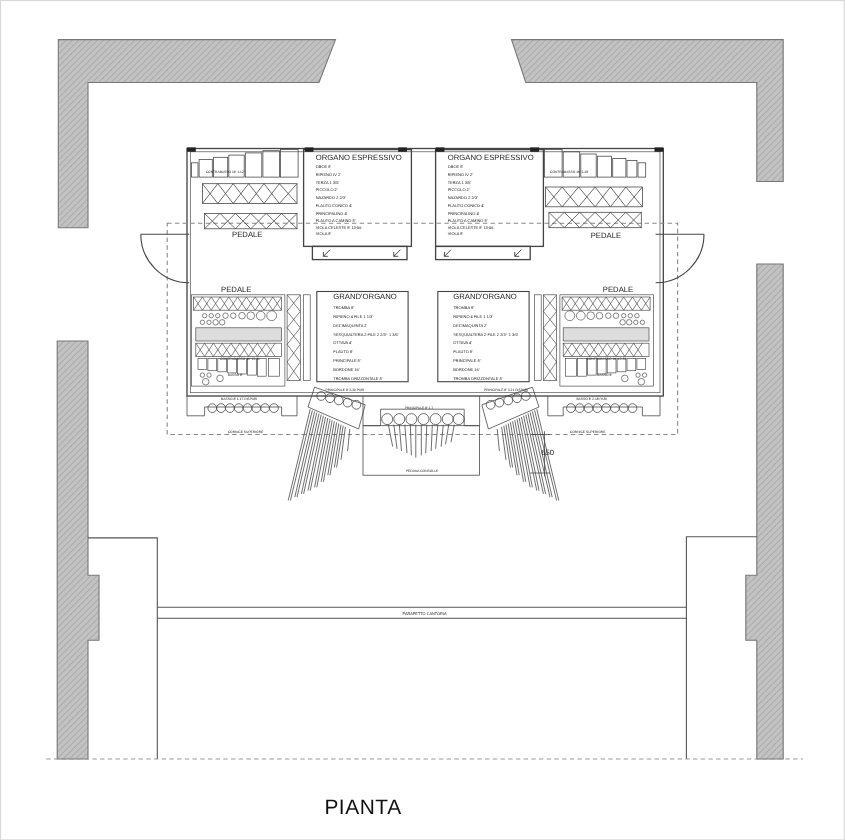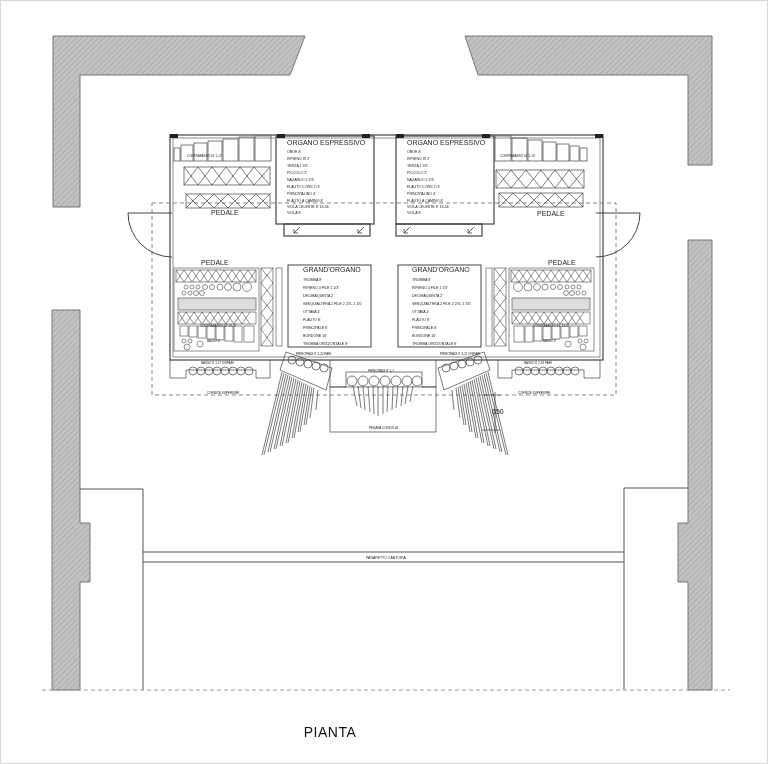--- a/index.html
+++ b/index.html
@@ -1,19 +1,19 @@
 <!DOCTYPE html>
 <html><head>
 <meta charset="utf-8">
 <style>
   html, body { margin: 0; padding: 0; background: #ffffff; }
   body { width: 768px; height: 764px; position: relative; overflow: hidden; font-family: "Liberation Sans", sans-serif; }
   #frame { position: absolute; left: 0; top: 0; width: 766px; height: 762px; border: 1px solid #d8d8d8; }
   svg text { font-family: "Liberation Sans", sans-serif; fill: #222; }
-  .plan-title { position: absolute; left: 0; width: 660px; top: 724px; text-align: center; font-size: 14px; color: #111; letter-spacing: 0.5px; }
+  .plan-title { position: absolute; left: 0; width: 660px; top: 724px; text-align: center; font-size: 19px; color: #111; letter-spacing: 0.5px; }
 </style>
 </head>
 <body>
 
 <div id="frame"></div>
 
 <svg width="768" height="764" viewBox="0 0 768 764" style="position:absolute;left:0;top:0;">
   <defs>
     <pattern id="hatch" width="4" height="4" patternUnits="userSpaceOnUse" patternTransform="rotate(45)">
       <rect width="4" height="4" fill="#c2c2c2"></rect>

